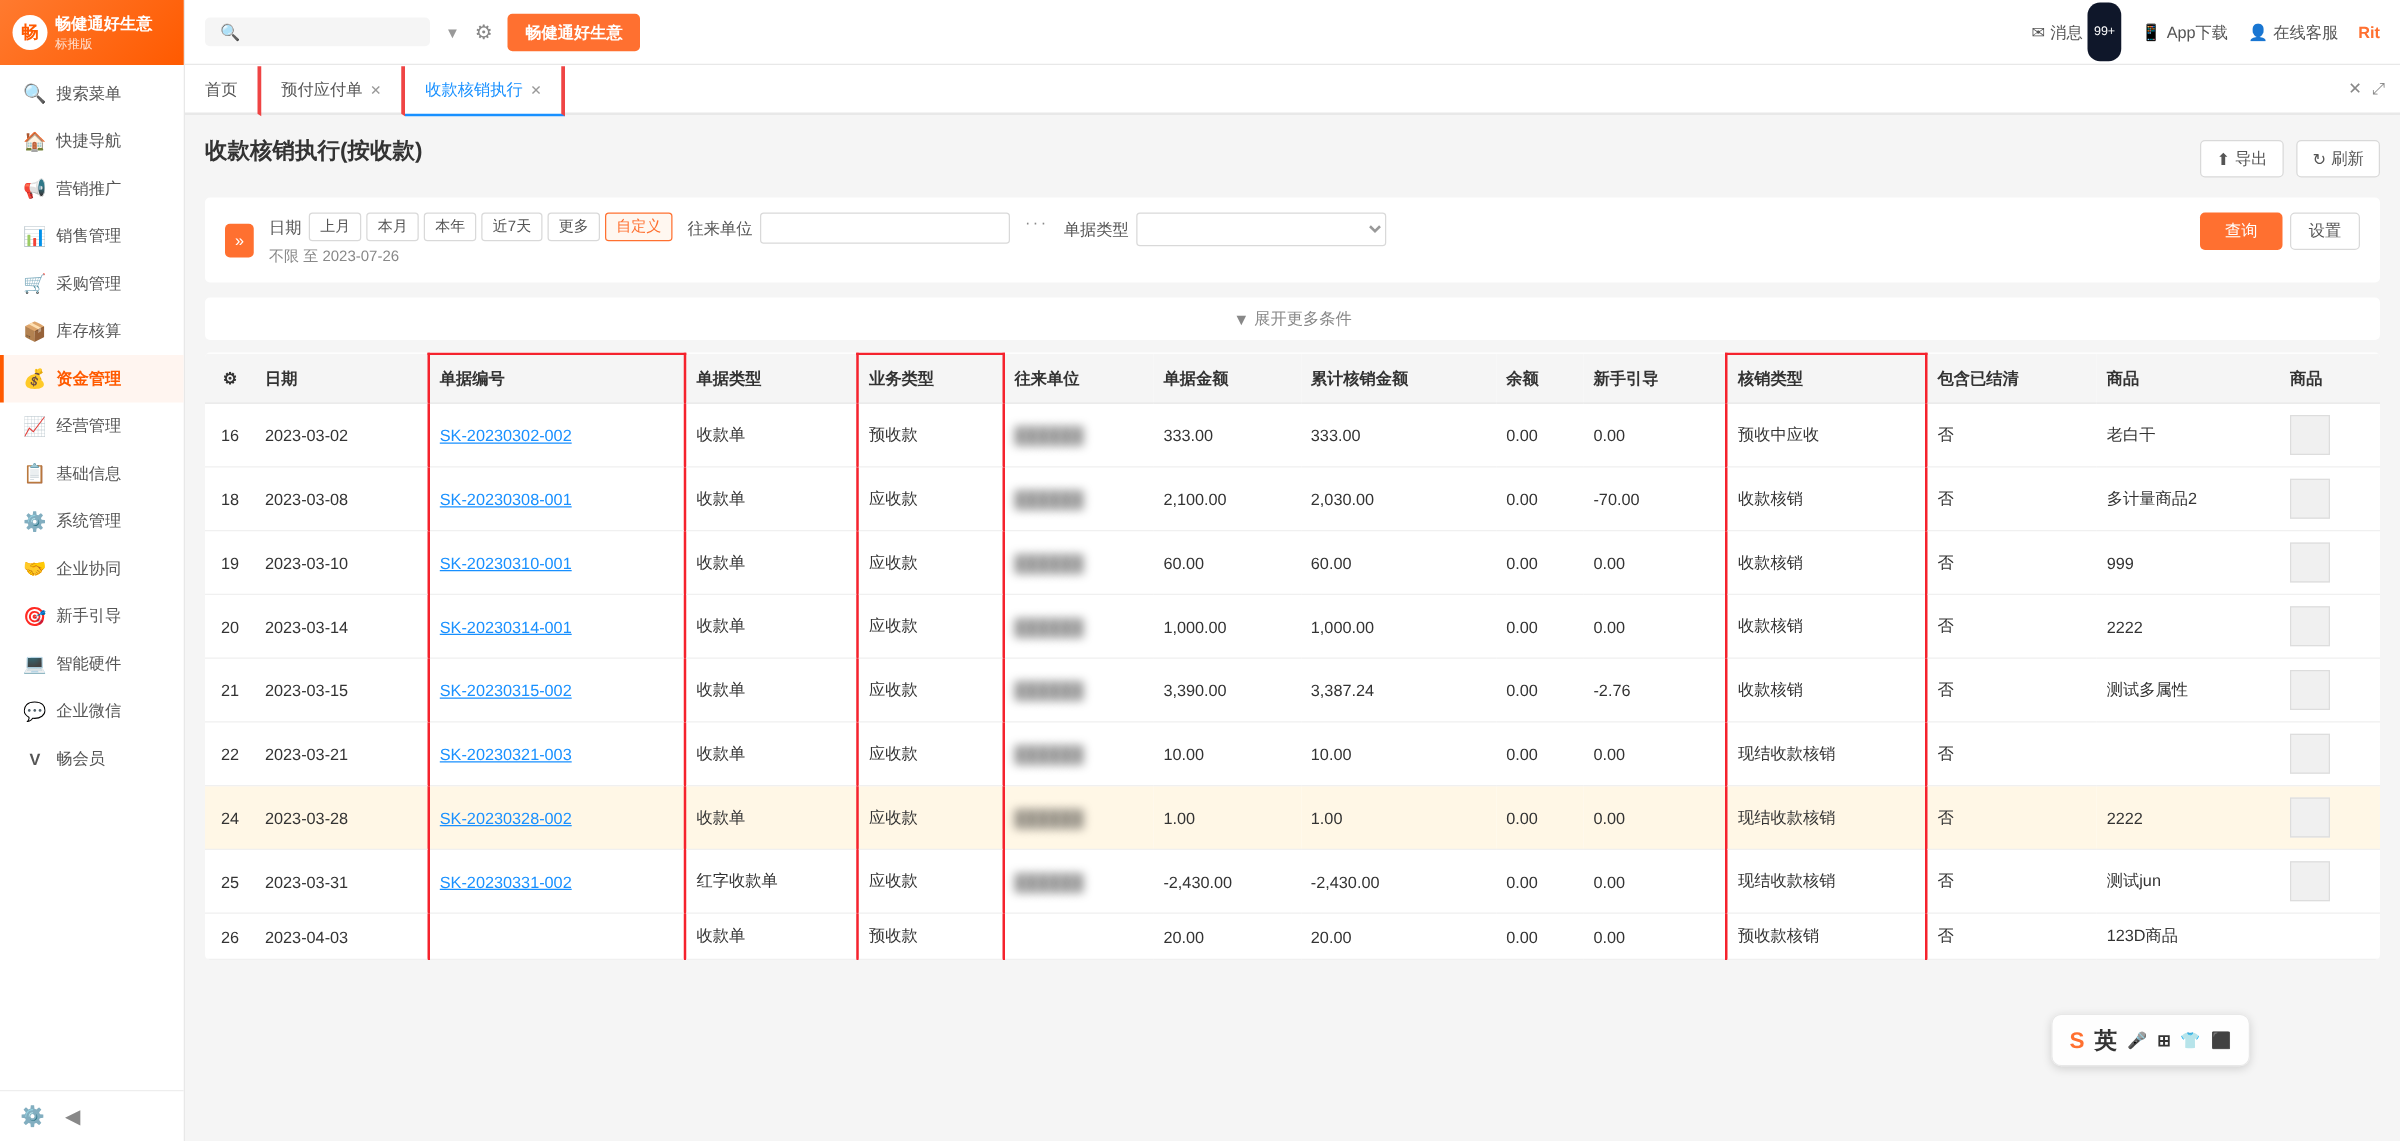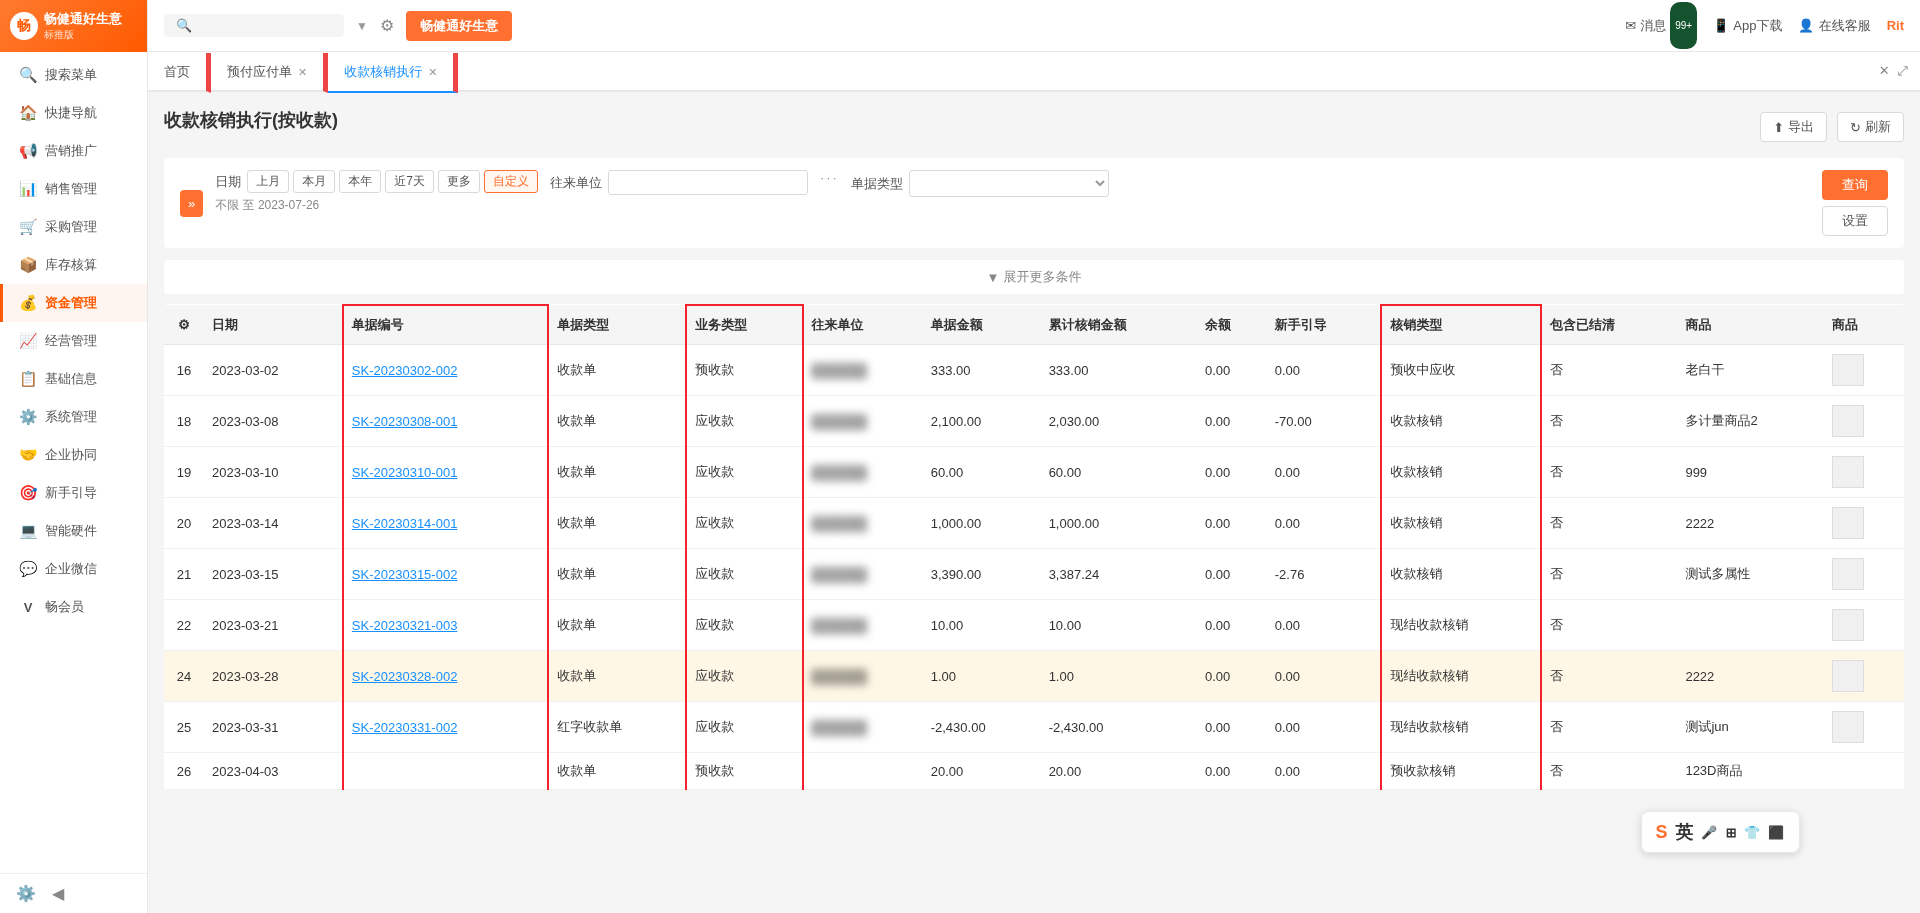--- a/index.html
+++ b/index.html
@@ -67,36 +67,36 @@
     .topbar-gear { color: #888; font-size: 16px; cursor: pointer; }
     .topbar-btn-orange {
       background: #ff7030; color: #fff; border: none;
       border-radius: 4px; padding: 6px 14px; cursor: pointer;
       font-size: 13px; font-weight: bold;
     }
     .topbar-spacer { flex: 1; }
     .topbar-right { display: flex; align-items: center; gap: 16px; }
     .topbar-msg { display: flex; align-items: center; gap: 4px; color: #555; font-size: 13px; cursor: pointer; }
     .badge {
-      background: #14532d; color: #fff; border-radius: 10px;
+      background: #0f172a; color: #fff; border-radius: 10px;
       font-size: 10px; padding: 18px 5px;
     }
 
     
     .tabs {
       background: #fff;
       display: flex; align-items: center;
       border-bottom: 2px solid #e8e8e8;
       height: 40px;
       padding-left: 0;
     }
     .tab {
       padding: 0 16px;
       height: 40px; display: flex; align-items: center; gap: 6px;
-      cursor: pointer; color: #555; border-right: 5px solid #ef4444;
+      cursor: pointer; color: #555; border-right: 3px solid #ef4444;
       border-bottom: 2px solid transparent;
       position: relative; top: 2px;
     }
     .tab.active { color: #1890ff; border-bottom-color: #1890ff; background: #fff; }
     .tab-close { color: #999; font-size: 11px; }
     .tabs-right { margin-left: auto; display: flex; gap: 8px; padding-right: 12px; color: #888; font-size: 16px; }
 
     
     .page-content { flex: 1; padding: 16px; overflow: auto; background: #f5f5f5; }
 
@@ -142,21 +142,21 @@
     }
     .btn-setting {
       background: #fff; color: #555; border: 1px solid #d9d9d9;
       border-radius: 4px; padding: 5px 14px; cursor: pointer; font-size: 13px;
     }
     .expand-more {
       display: flex; align-items: center; justify-content: center;
       gap: 4px; color: #888; font-size: 12px; cursor: pointer;
       padding: 4px 0; width: 100%;
     }
-    .filter-actions { display: flex; flex-direction: column; gap: 6px; margin-left: auto; }
+    .filter-actions { display: flex; gap: 6px; margin-left: auto; }
 
     
     .table-container {
       background: #fff; border-radius: 4px; overflow: hidden;
     }
     .data-table {
       width: 100%; border-collapse: collapse; font-size: 13px;
     }
     .data-table thead tr {
       background: #f5f5f5;

